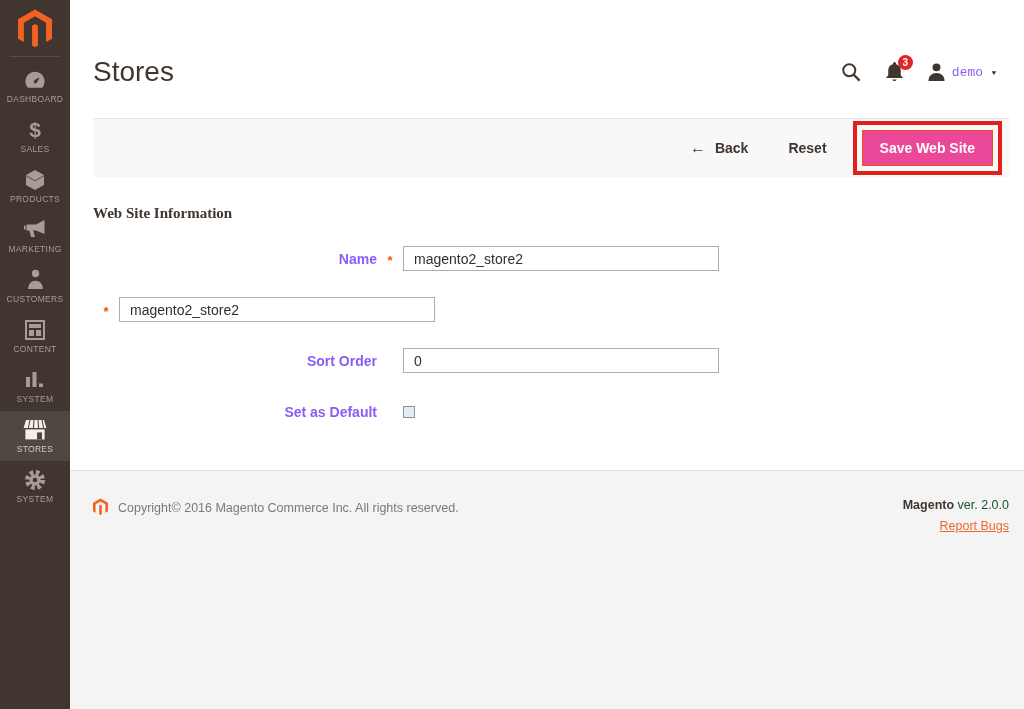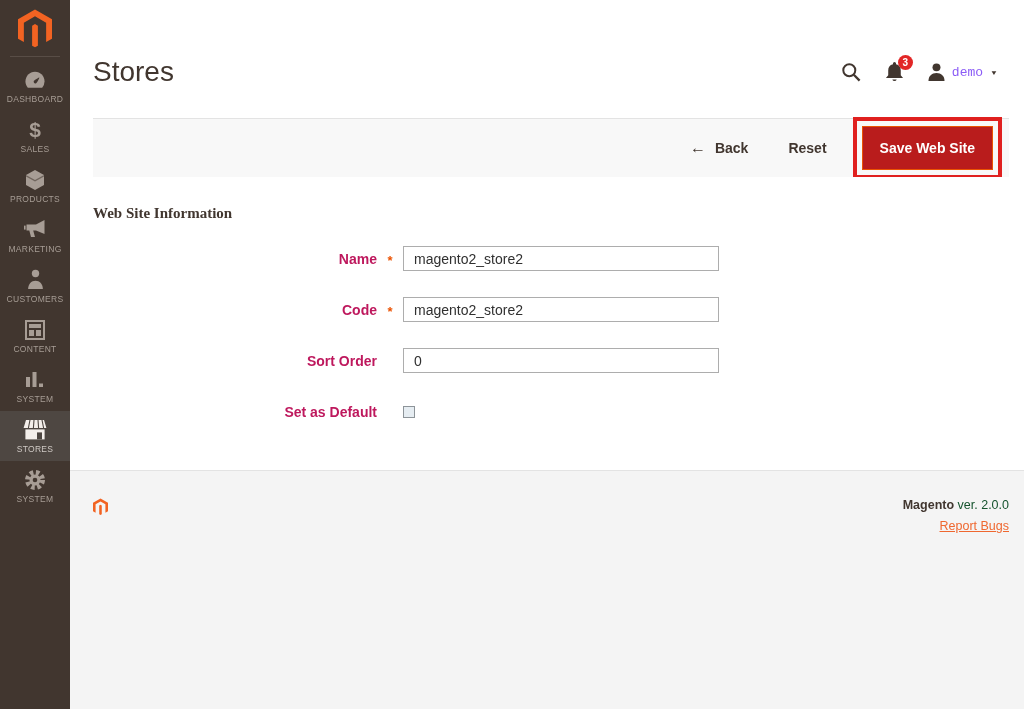--- a/index.html
+++ b/index.html
@@ -28,28 +28,28 @@
   .user { display:flex; align-items:center; gap:7px; cursor:pointer; }
   .user-name { font-size:13px; color:#8b5cf6;font-family:Liberation Mono, monospace; }
   .caret { font-size:8px; color:#41362f; transform:scaleY(.8); }
 
   
   .toolbar { margin:0 15px 0 23px; height:59px; background:#f8f8f8; border-top:1px solid #e3e3e3; display:flex; align-items:center; justify-content:flex-end; }
   .back-btn { display:flex; align-items:center; gap:9px; font-size:14px; font-weight:bold; color:#41362f; cursor:pointer; margin-right:40px; }
   .back-arrow { font-size:16px; line-height:1; }
   .reset-btn { font-size:14px; font-weight:bold; color:#41362f; cursor:pointer; margin-right:26px; background:none; border:none; font-family:inherit; }
   .save-annotation { border:4px solid #e0201f; padding:5px; margin-right:7px; }
-  .save-btn { background:#b91c1c; border:1px solid #eb5202; color:#fff; font-size:14px; font-weight:bold; font-family:inherit; height:44px; padding:0 17px; cursor:pointer; }
+  .save-btn { background:#ec4899; border:1px solid #eb5202; color:#fff; font-size:14px; font-weight:bold; font-family:inherit; height:36px; padding:0 17px; cursor:pointer; }
 
   
   .content { height:293px; padding:28px 23px 0; background:#fff; }
   .section-title { font-size:15px; font-weight:bold; color:#41362f;font-family:Liberation Serif, serif; }
   .form { margin-top:24px; }
   .form-row { display:flex; align-items:center; margin-bottom:26px; min-height:25px; }
-  .label-cell { width:284px; text-align:right; font-size:14px; font-weight:bold; color:#be185d; }
+  .label-cell { width:284px; text-align:right; font-size:14px; font-weight:bold; color:#8b5cf6; }
   .req-cell { width:26px; text-align:center; font-size:13px; font-weight:bold; color:#eb5202; padding-top:3px; }
   .text-input { width:316px; height:25px; border:1px solid #adadad; padding:0 10px; font-size:14px; color:#303030; font-family:inherit; background:#fff; }
   .checkbox { width:12px; height:12px; border:1px solid #8d9499; background:#e6edf2; display:inline-block; cursor:pointer; }
 
   
   .page-footer { flex:1; background:#f4f4f4; border-top:1px solid #e3e3e3; padding:27px 15px 0 23px; display:flex; justify-content:space-between; align-items:flex-start; }
   .footer-left { display:flex; align-items:flex-start; gap:10px; }
   .copyright { font-size:12.5px; color:#7d7873; padding-top:3px; }
   .footer-right { text-align:right; font-size:12.5px; }
   .version-brand { font-weight:bold; color:#41362f; }
@@ -208,21 +208,20 @@
     <h2 class="section-title">Web Site Information</h2>
     <div class="form">
 
       <div class="form-row">
         <span class="label-cell">Name</span>
         <span class="req-cell">*</span>
         <input type="text" class="text-input" value="magento2_store2" style="">
       </div>
 
       <div class="form-row">
-        <span class="label-cell">Code</span>
         <span class="req-cell">*</span>
         <input type="text" class="text-input" value="magento2_store2" style="">
       </div>
 
       <div class="form-row">
         <span class="label-cell">Sort Order</span>
         <span class="req-cell"></span>
         <input type="text" class="text-input" value="0" style="">
       </div>
 
@@ -234,20 +233,21 @@
 
     </div>
   </section>
 
   <footer class="page-footer">
     <div class="footer-left">
       <svg width="15" height="18" viewBox="0 0 40 46">
         <path fill="#f26322" d="M20 0L0 11.5v23l6.9 3.9V15.5L20 8l13.1 7.5v22.9L40 34.5v-23z"></path>
         <path fill="#f26322" d="M23.4 42.6l-3.4 2-3.4-2V19.1L20 17l3.4 2.1z"></path>
       </svg>
+      <span class="copyright">Copyright© 2016 Magento Commerce Inc. All rights reserved.</span>
     </div>
     <div class="footer-right">
       <div><span class="version-brand">Magento</span><span class="version-rest"> ver. 2.0.0</span></div>
       <a class="report-bugs">Report Bugs</a>
     </div>
   </footer>
 
 </div>
 
 </body></html>

